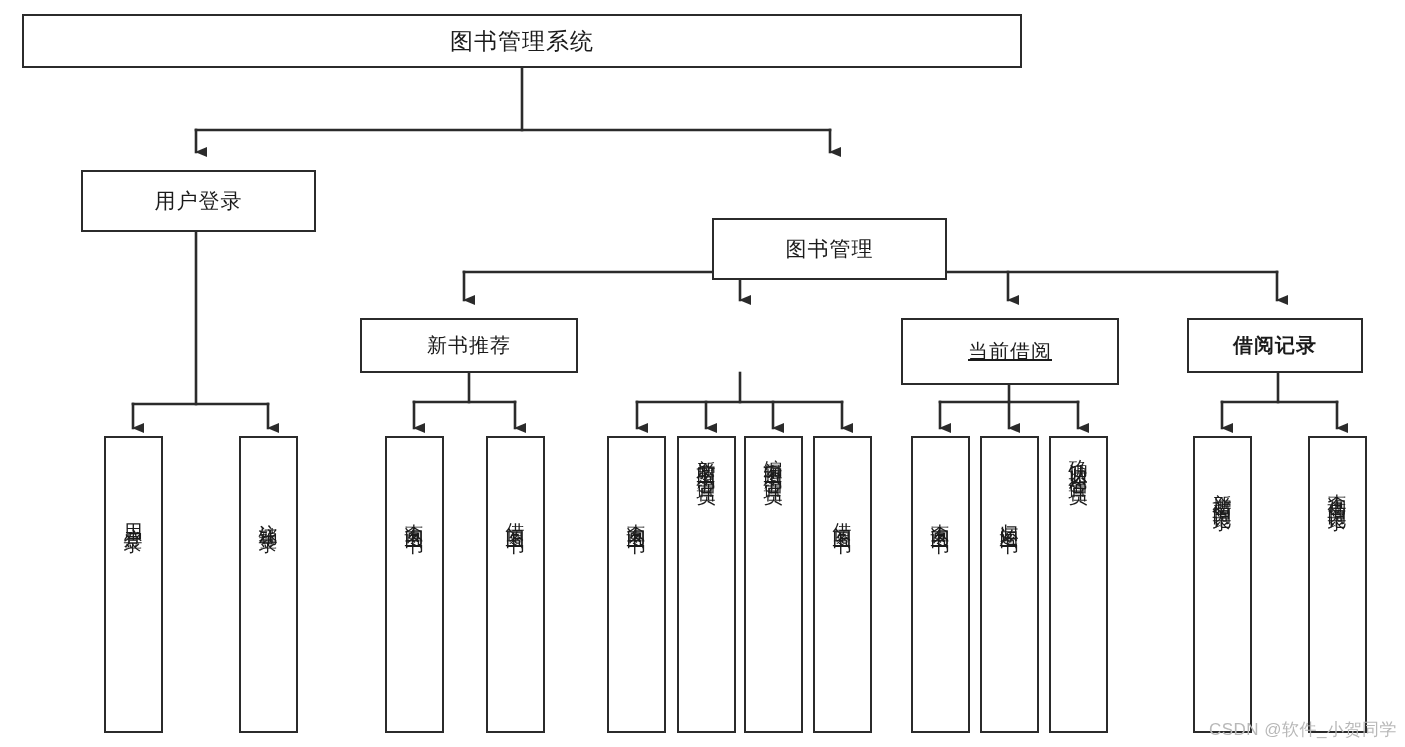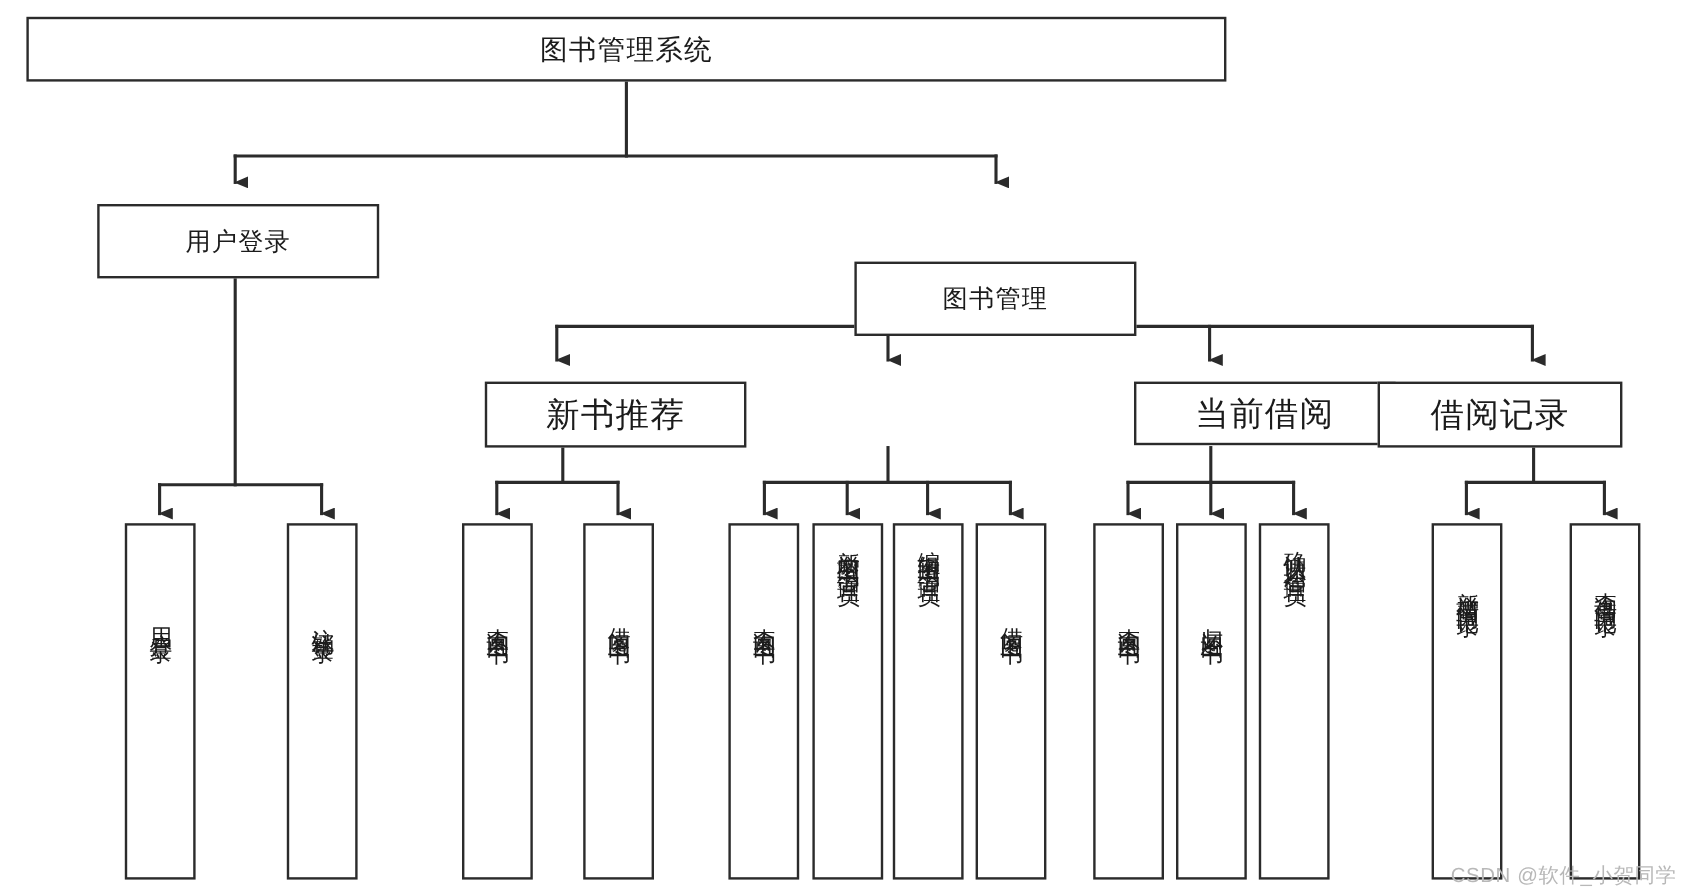--- a/index.html
+++ b/index.html
@@ -39,22 +39,21 @@
     color: #1b1b1b;
     z-index: 2;
   }
   .node.root {
     font-size: 23px;
   }
   .node.level2 {
     font-size: 21px;
   }
   .node.level3 {
-    font-size: 28px;
-    margin-left: 44px;
+    font-size: 20px;
   }
   .node.leaf {
     align-items: flex-start;
     justify-content: center;
     font-size: 19px;
   }
   .vlabel {
     writing-mode: vertical-rl;
     text-orientation: upright;
     letter-spacing: 4px;
@@ -141,24 +140,24 @@
   <div class="node level2" style="left:81px; top:170px; width:235px; height:62px;">
     <span class="hlabel">用户登录</span>
   </div>
   <div class="node level2" style="left:712px; top:170px; width:235px; height:62px;margin-top:48px;">
     <span class="hlabel">图书管理</span>
   </div>
 
   <div class="node level3" style="left:360px; top:318px; width:218px; height:55px;">
     <span class="hlabel">新书推荐</span>
   </div>
-  <div class="node level3" style="left:901px; top:318px; width:218px; height:53px;">
+  <div class="node level3" style="left:901px; top:318px; width:218px; height:67px;text-decoration:underline;">
     <span class="hlabel">当前借阅</span>
   </div>
-  <div class="node level3" style="left:1104px; top:318px; width:204px; height:55px;">
+  <div class="node level3" style="left:1187px; top:318px; width:176px; height:55px;font-weight:bold;">
     <span class="hlabel">借阅记录</span>
   </div>
 
   <div class="node leaf" style="left:104px; top:436px; width:59px; height:297px; padding-top:70px;">
     <span class="vlabel">用户登录</span>
   </div>
   <div class="node leaf" style="left:239px; top:436px; width:59px; height:297px; padding-top:70px;">
     <span class="vlabel">注销登录</span>
   </div>
 

